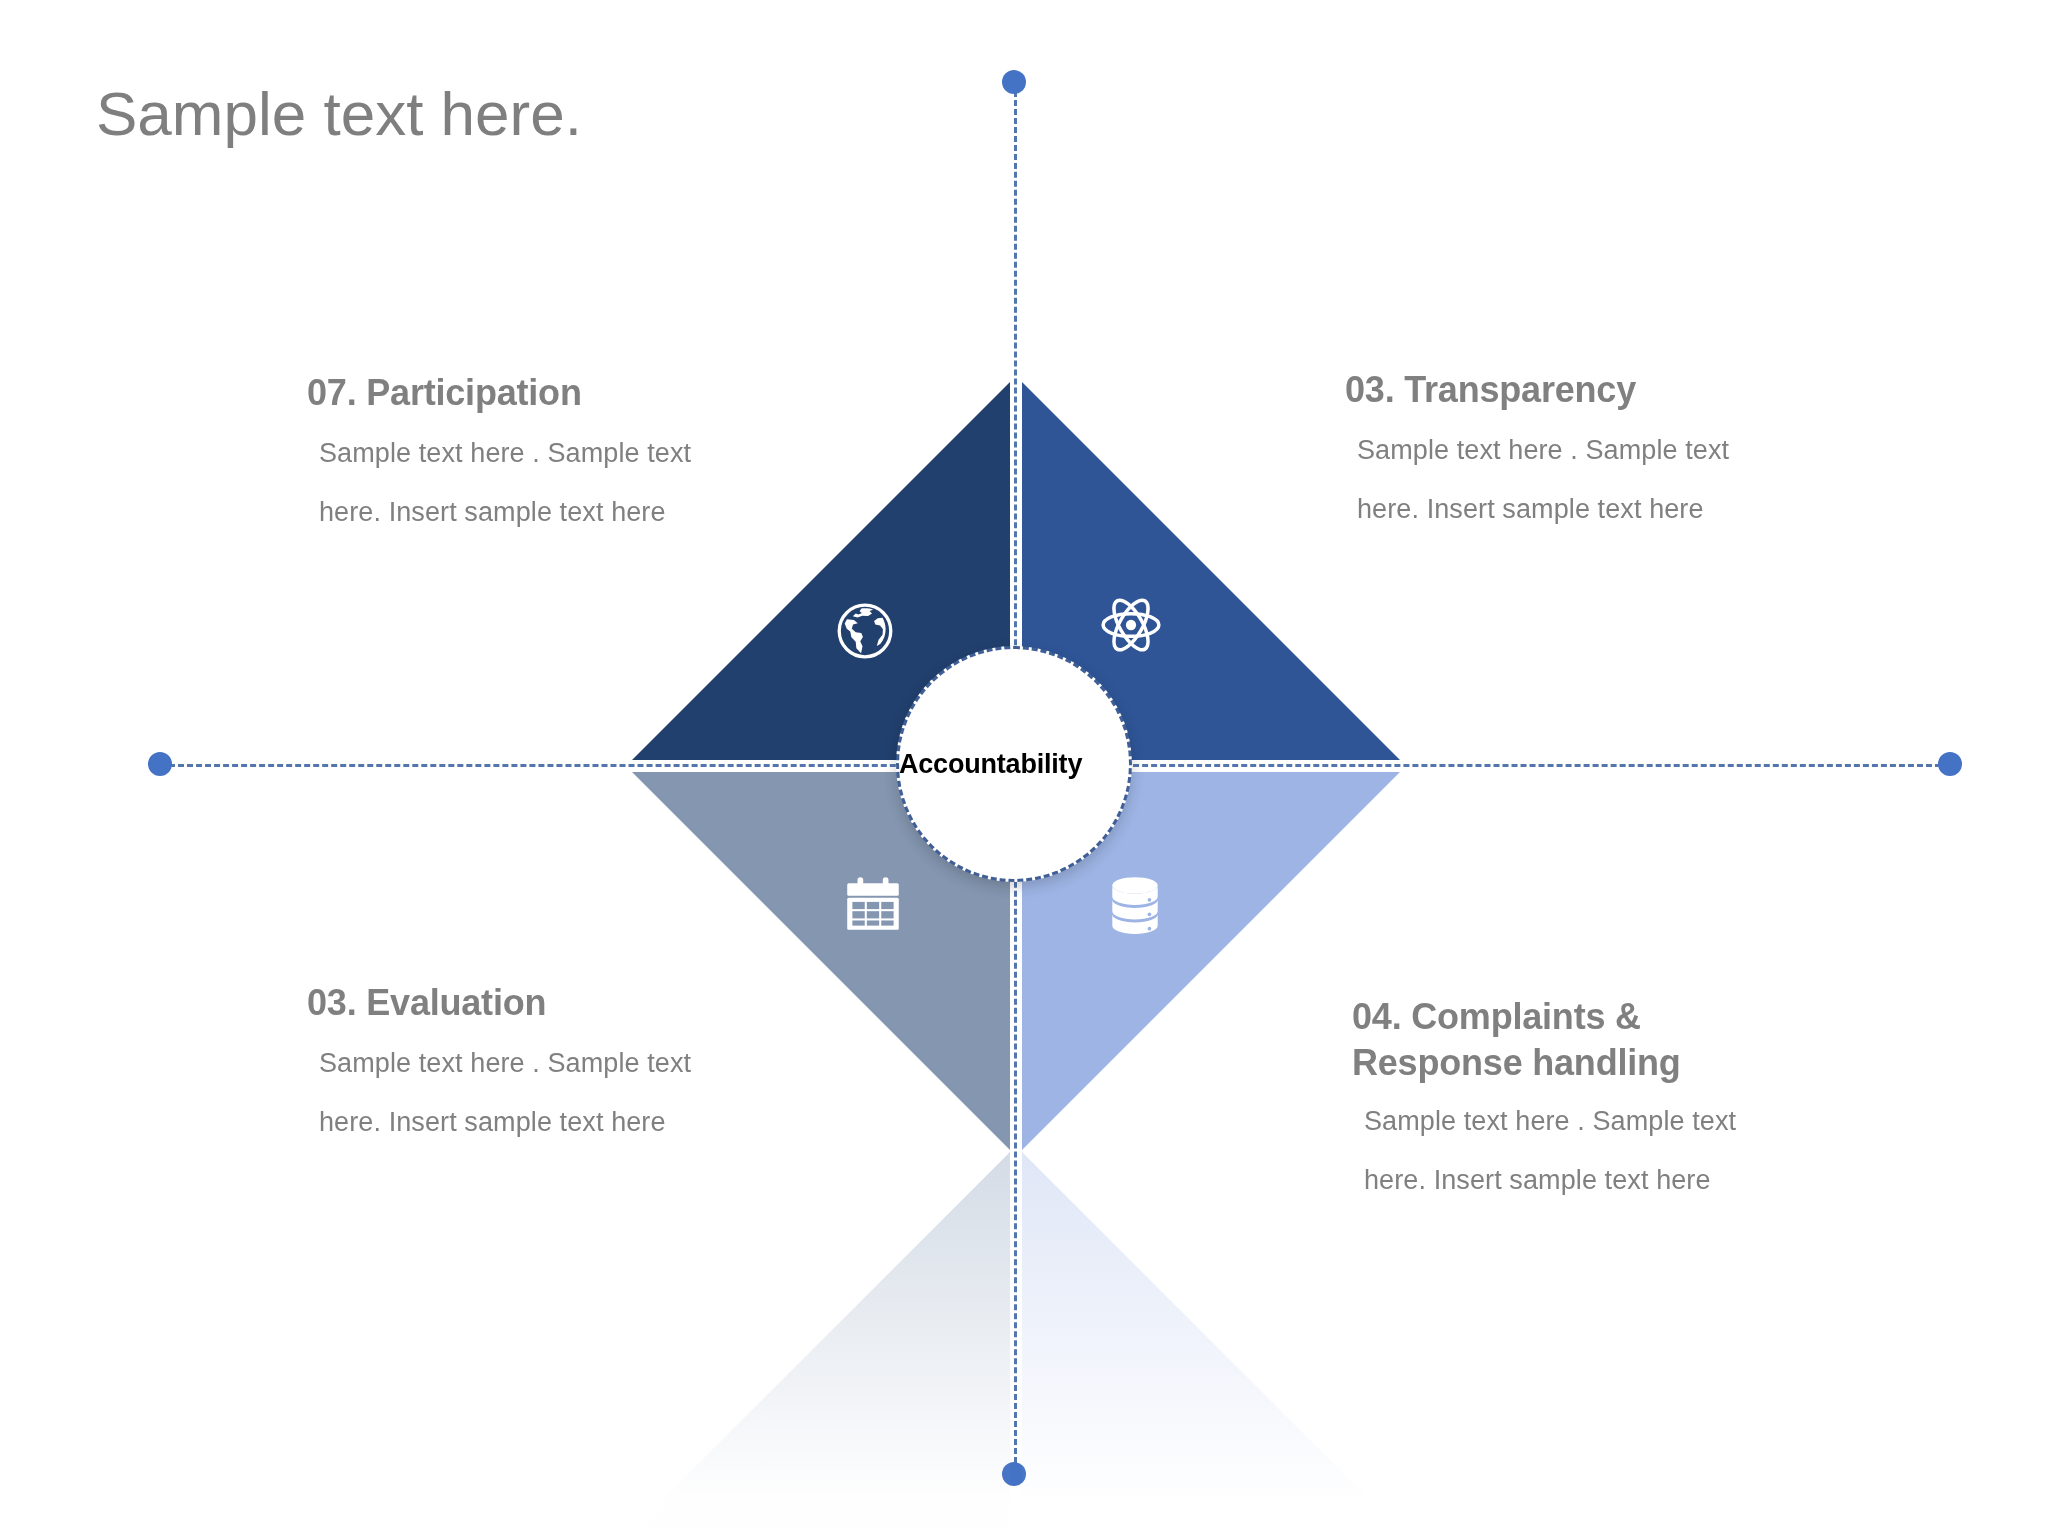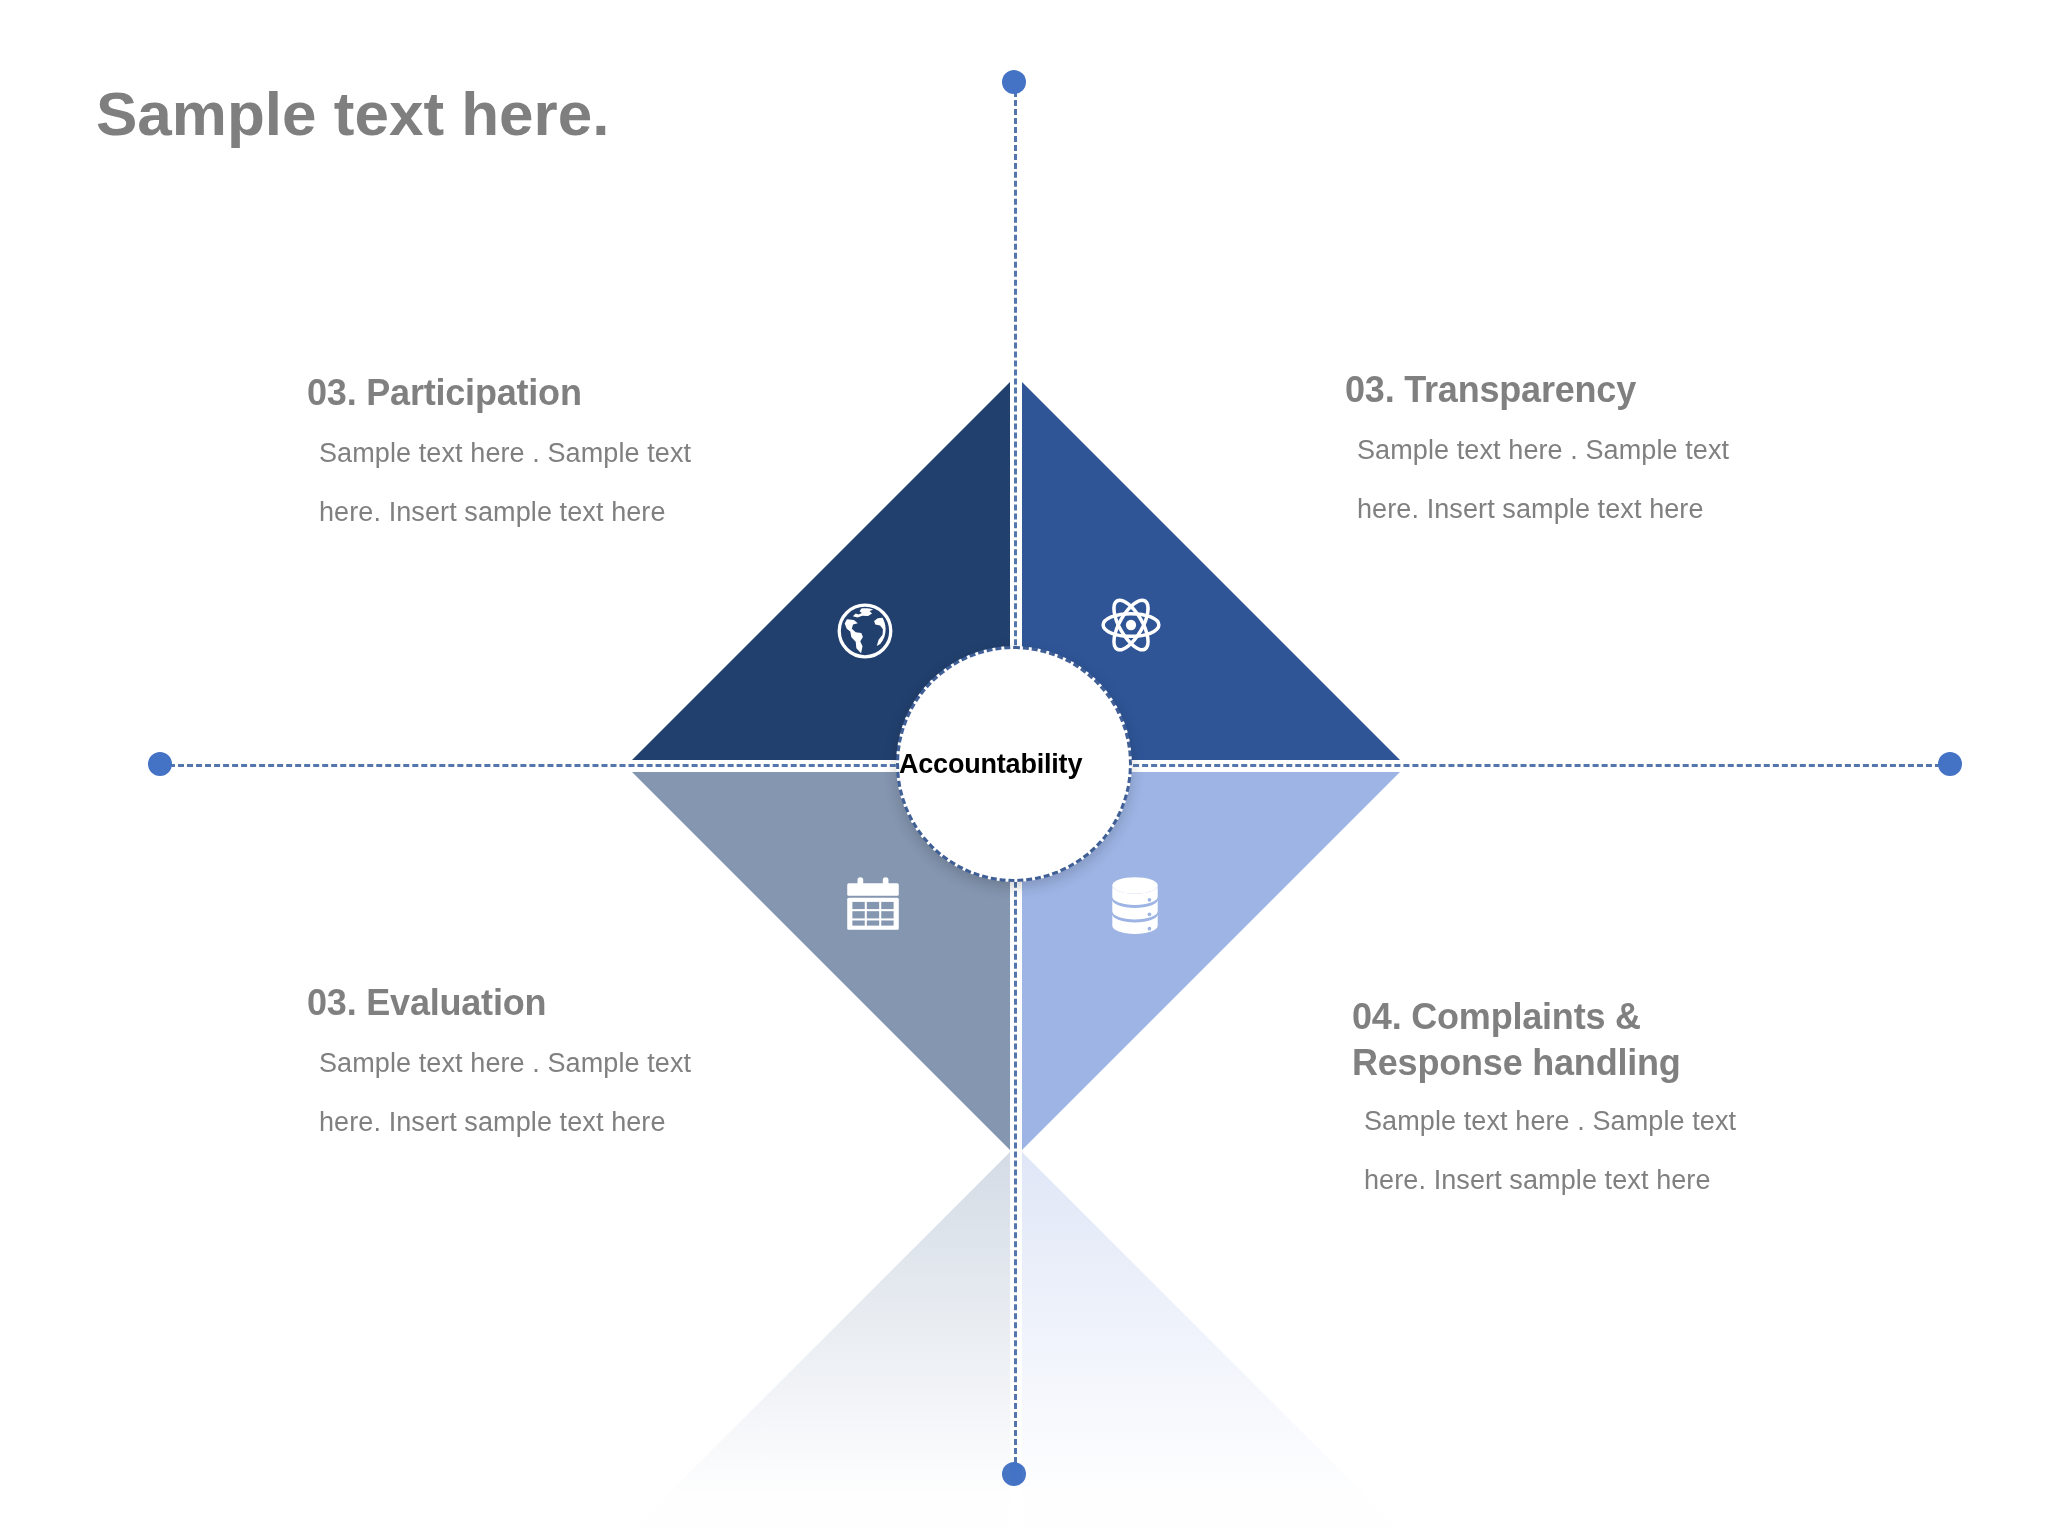--- a/index.html
+++ b/index.html
@@ -23,21 +23,21 @@
     height: 1536px;
     background: #ffffff;
   }
 
   
   #page-title {
     position: absolute;
     left: 96px;
     top: 78px;
     font-size: 62px;
-    font-weight: 700;
+    font-weight: 400;
     color: #7f7f7f;
     letter-spacing: 0px;
     white-space: nowrap;
     line-height: 1.15;
   }
 
   
   .guide-h {
     position: absolute;
     left: 160px;
@@ -269,21 +269,21 @@
       <circle cx="46" cy="41" r="1.8"></circle>
       <circle cx="46" cy="55" r="1.8"></circle>
     </g>
   </svg>
 
   <div id="center-hub">
     <span id="center-label">Accountability</span>
   </div>
 
   <div class="block" id="block-1">
-    <h3>03. Participation</h3>
+    <h3>07. Participation</h3>
     <p>Sample text here . Sample text</p>
     <p>here. Insert sample text here</p>
   </div>
 
   <div class="block" id="block-2">
     <h3>03. Transparency</h3>
     <p>Sample text here . Sample text</p>
     <p>here. Insert sample text here</p>
   </div>
 

